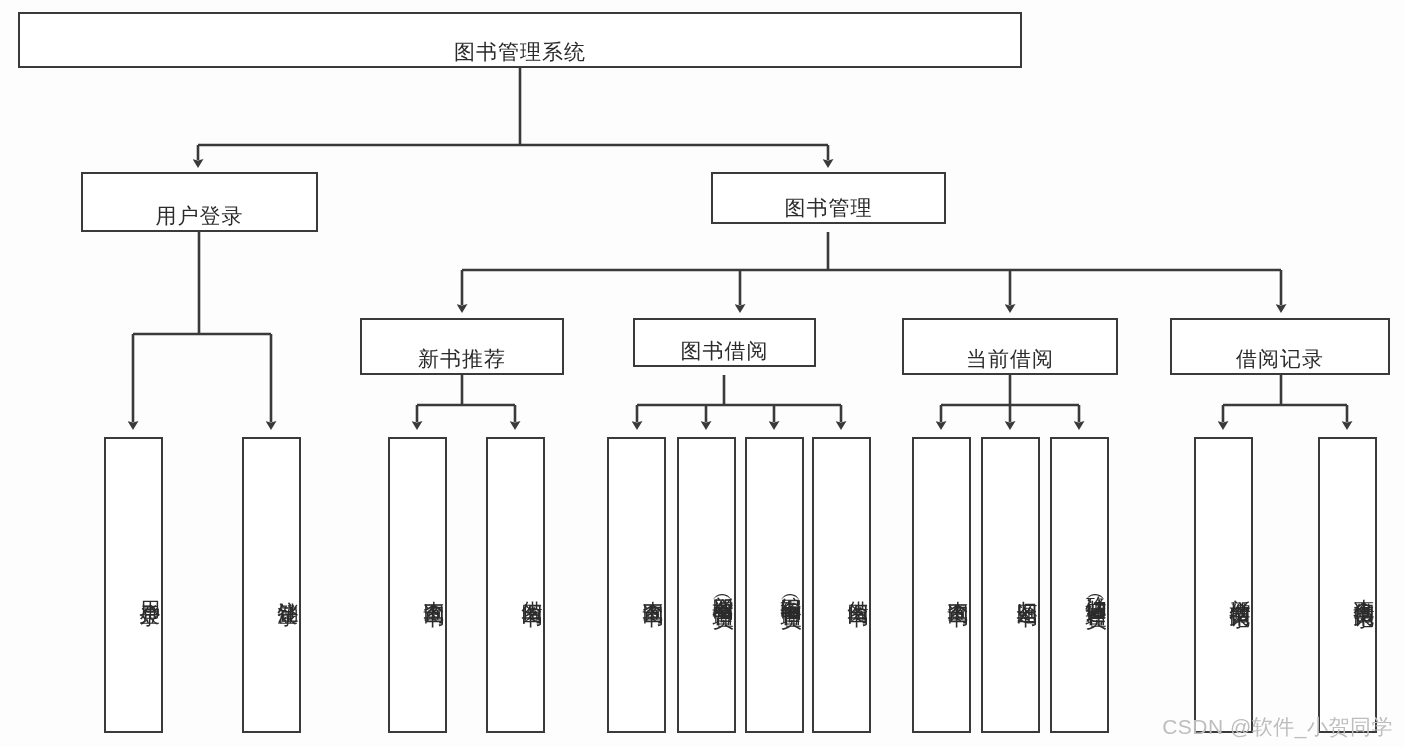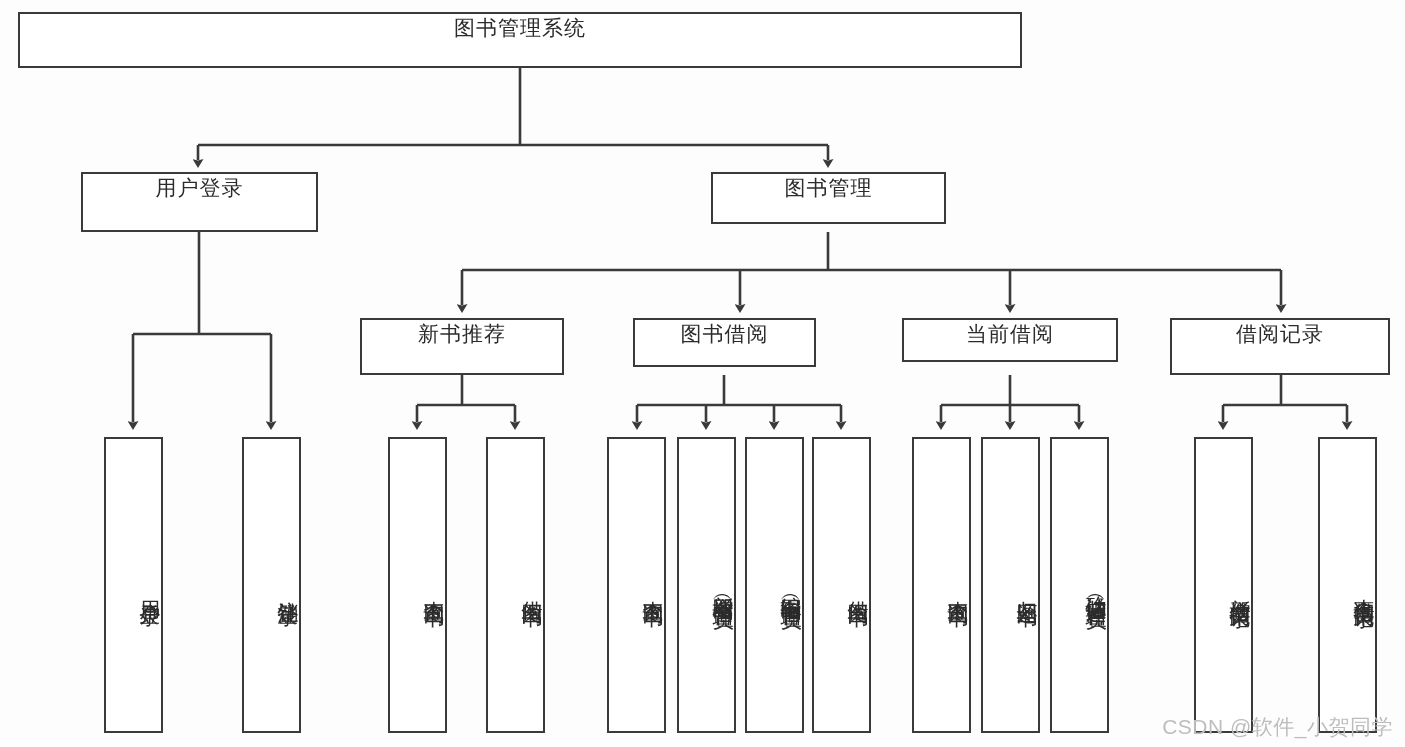--- a/index.html
+++ b/index.html
@@ -23,21 +23,21 @@
     top: 0;
     width: 1405px;
     height: 747px;
   }
   .node {
     position: absolute;
     box-sizing: border-box;
     background: #ffffff;
     border: 2px solid #3a3a3a;
     display: flex;
-    align-items: flex-start;
+    align-items: flex-end;
     justify-content: center;
     color: #2b2b2b;
   }
   .node.h {
     font-size: 21px;
     letter-spacing: 1px;
   }
   .node.v {
     writing-mode: vertical-rl;
     text-orientation: upright;
@@ -127,21 +127,21 @@
   <div class="node h" style="left:711px; top:172px; width:235px; height:52px;">
     <span>图书管理</span>
   </div>
 
   <div class="node h" style="left:360px; top:318px; width:204px; height:57px;">
     <span>新书推荐</span>
   </div>
   <div class="node h" style="left:633px; top:318px; width:183px; height:49px;">
     <span>图书借阅</span>
   </div>
-  <div class="node h" style="left:902px; top:318px; width:216px; height:44px;">
+  <div class="node h" style="left:902px; top:318px; width:216px; height:57px;">
     <span>当前借阅</span>
   </div>
   <div class="node h" style="left:1170px; top:318px; width:220px; height:57px;">
     <span>借阅记录</span>
   </div>
 
   <div class="node v" style="left:104px; top:437px; width:59px; height:296px;">
     <span>用户登录</span>
   </div>
   <div class="node v" style="left:242px; top:437px; width:59px; height:296px;">

